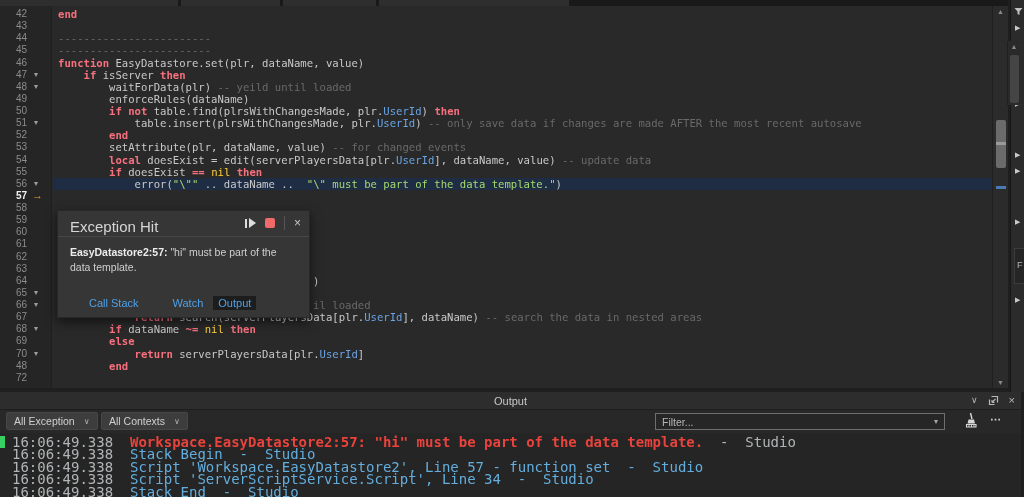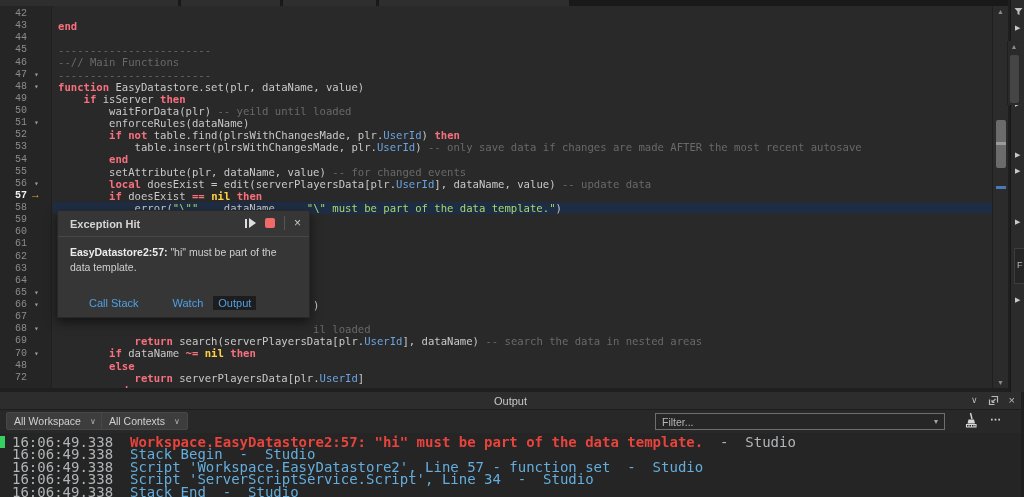--- a/index.html
+++ b/index.html
@@ -8,56 +8,56 @@
          font-family:"Liberation Sans", sans-serif; }
 
   
   .topstrip { position:absolute; left:0; top:0; width:1008px; height:6px; background:#191919; }
   .topstrip .tabseg { position:absolute; top:0; height:6px; background:#2e2e2e; }
 
   
   .editor { position:absolute; left:0; top:6px; width:992px; height:382px; background:#292929; overflow:hidden; }
   .gutter { position:absolute; left:0; top:0; width:52px; height:100%; background:#252526; border-right:1px solid #202020; }
   .gutter-lines { padding-top:2px; }
-  .gline { height:12.13px; line-height:12.13px; position:relative; font-family:Liberation Mono, monospace; font-size:10px; }
+  .gline { height:12.13px; line-height:12.13px; position:relative; font-family:Liberation Sans, sans-serif; font-size:10px; }
   .lnum { position:absolute; right:24px; color:#8c8c8c; }
   .gline.cur .lnum { color:#f0f0f0; font-weight:bold; }
   .lmark { position:absolute; left:34px; color:#9d9d9d; font-size:8px; }
   .lmark.arrow { color:#f0a030; font-size:11px; font-weight:bold; left:32px; top:-1px; }
-  .code { position:absolute; left:53px; top:12px; right:0; height:100%; padding-top:2px; }
+  .code { position:absolute; left:53px; top:0; right:0; height:100%; padding-top:2px; }
   .cline { height:12.13px; line-height:12.13px; white-space:pre; font-family:"DejaVu Sans Mono", monospace;
            font-size:10.6px; padding-left:5px; color:#c9c9c9; }
   .cline.hl { background:#1f2d44; }
   .t-kw { color:#f8707e; font-weight:bold; }
   .t-pl { color:#c9c9c9; }
   .t-com { color:#696969; }
   .t-str { color:#a5d96d; }
   .t-prop { color:#6aa4e2; }
-  .t-num { color:#ffd23e; font-weight:bold; }
+  .t-num { color:#ffd23e; font-weight:normal; }
   .t-op { color:#f8707e; font-weight:bold; }
 
   
   .vscroll { position:absolute; left:992px; top:6px; width:16px; height:382px; background:#2b2b2b; border-left:1px solid #1f1f1f; }
   .vscroll .sarrow { position:absolute; left:0; width:100%; text-align:center; color:#8a8a8a; font-size:7px; }
   .vscroll .thumb { position:absolute; left:3px; width:10px; top:114px; height:48px; background:#6b6b6b; border-radius:2px; }
   .vscroll .thumb-band { position:absolute; left:0; right:0; top:22px; height:3px; background:#9a9a9a; }
   .vscroll .curmark { position:absolute; left:3px; width:10px; top:180px; height:3px; background:#4a7ab5; }
 
   
   .sliver { position:absolute; left:1010px; top:0; width:14px; height:392px; background:#2b2b2b; border-left:1px solid #171717; }
   .sliver .sl-arrow { position:absolute; left:4px; color:#c9c9c9; font-size:7px; }
   .sliver .funnel { position:absolute; left:3px; top:7px; }
   .sliver .fbox { position:absolute; left:3px; top:248px; width:11px; height:36px; background:#252525; border:1px solid #3c3c3c; }
   .sliver .fletter { position:absolute; left:6px; top:260px; color:#b5b5b5; font-size:9px; }
 
   
   .popup { position:absolute; left:57px; top:210px; width:253px; height:108px; background:#363636;
            border:1px solid #282828; box-shadow:0 4px 10px rgba(0,0,0,.55); z-index:5; }
   .popup-title-row { position:relative; height:26px; border-bottom:1px solid #474747; }
-  .popup-title { position:absolute; left:12px; top:7px; font-size:11px; color:#d5d5d5;font-weight:bold; }
+  .popup-title { position:absolute; left:12px; top:7px; font-size:15px; color:#d5d5d5; }
   .popup-icons { position:absolute; right:8px; top:5px; display:flex; align-items:center; gap:9px; }
   .resume-ic { display:flex; align-items:center; gap:2px; cursor:pointer; }
   .resume-bar { width:2px; height:9px; background:#dedede; }
   .resume-tri { width:0; height:0; border-left:7px solid #dedede; border-top:5px solid transparent; border-bottom:5px solid transparent; }
   .stop-ic { width:10px; height:10px; background:#f06a6a; border-radius:2px; cursor:pointer; }
   .popup-sep { width:1px; height:14px; background:#555; }
   .popup-close { color:#c8c8c8; font-size:12px; line-height:12px; cursor:pointer; }
   .popup-msg { padding:8px 12px 0 12px; font-size:10.5px; line-height:15px; color:#cfcfcf; width:250px; }
   .popup-msg b { color:#ececec; }
   .popup-links { position:absolute; left:12px; bottom:8px; display:flex; gap:15px; font-size:11px; }
@@ -229,21 +229,20 @@
           <div class="gline">
             <span class="lnum">72</span>
             <span class="lmark"></span>
           </div>
         </div>
     </div>
     <div class="code" id="code-lines">
         <div class="cline"><span class="t-kw">end</span></div>
         <div class="cline"></div>
         <div class="cline"><span class="t-com">------------------------</span></div>
-        <div class="cline"><span class="t-com">--// Main Functions</span></div>
         <div class="cline"><span class="t-com">------------------------</span></div>
         <div class="cline"><span class="t-kw">function</span><span class="t-pl"> EasyDatastore.set(plr, dataName, value)</span></div>
         <div class="cline"><span class="t-pl">    </span><span class="t-kw">if</span><span class="t-pl"> isServer </span><span class="t-kw">then</span></div>
         <div class="cline"><span class="t-pl">        waitForData(plr) </span><span class="t-com">-- yeild until loaded</span></div>
         <div class="cline"><span class="t-pl">        enforceRules(dataName)</span></div>
         <div class="cline"><span class="t-pl">        </span><span class="t-kw">if</span><span class="t-pl"> </span><span class="t-kw">not</span><span class="t-pl"> table.find(plrsWithChangesMade, plr.</span><span class="t-prop">UserId</span><span class="t-pl">) </span><span class="t-kw">then</span></div>
         <div class="cline"><span class="t-pl">            table.insert(plrsWithChangesMade, plr.</span><span class="t-prop">UserId</span><span class="t-pl">) </span><span class="t-com">-- only save data if changes are made AFTER the most recent autosave</span></div>
         <div class="cline"><span class="t-pl">        </span><span class="t-kw">end</span></div>
         <div class="cline"><span class="t-pl">        setAttribute(plr, dataName, value) </span><span class="t-com">-- for changed events</span></div>
         <div class="cline"><span class="t-pl">        </span><span class="t-kw">local</span><span class="t-pl"> doesExist = edit(serverPlayersData[plr.</span><span class="t-prop">UserId</span><span class="t-pl">], dataName, value) </span><span class="t-com">-- update data</span></div>
@@ -324,21 +323,21 @@
         <svg width="11" height="11" viewBox="0 0 11 11">
           <path d="M3.5 1.5 H9.5 V7.5" fill="none" stroke="#b8b8b8" stroke-width="1.2"></path>
           <path d="M1.5 4.5 V9.5 H6.5" fill="none" stroke="#b8b8b8" stroke-width="1.2"></path>
           <path d="M7.5 4 L4 7.5 M4 7.5 L4 5 M4 7.5 L6.5 7.5" stroke="#b8b8b8" stroke-width="1.1" fill="none"></path>
         </svg>
         <span class="ot-ic" style="font-size:11px">×</span>
       </div>
     </div>
     <div class="out-toolbar">
       <div class="drop-btn" style="left:6px">
-        <span>All Workspace</span>
+        <span>All Exception</span>
         <span class="chev">∨</span>
       </div>
       <div class="drop-btn" style="left:101px">
         <span>All Contexts</span>
         <span class="chev">∨</span>
       </div>
       <div class="filter-box">
         <span>Filter...</span>
         <span class="chev">▾</span>
       </div>

